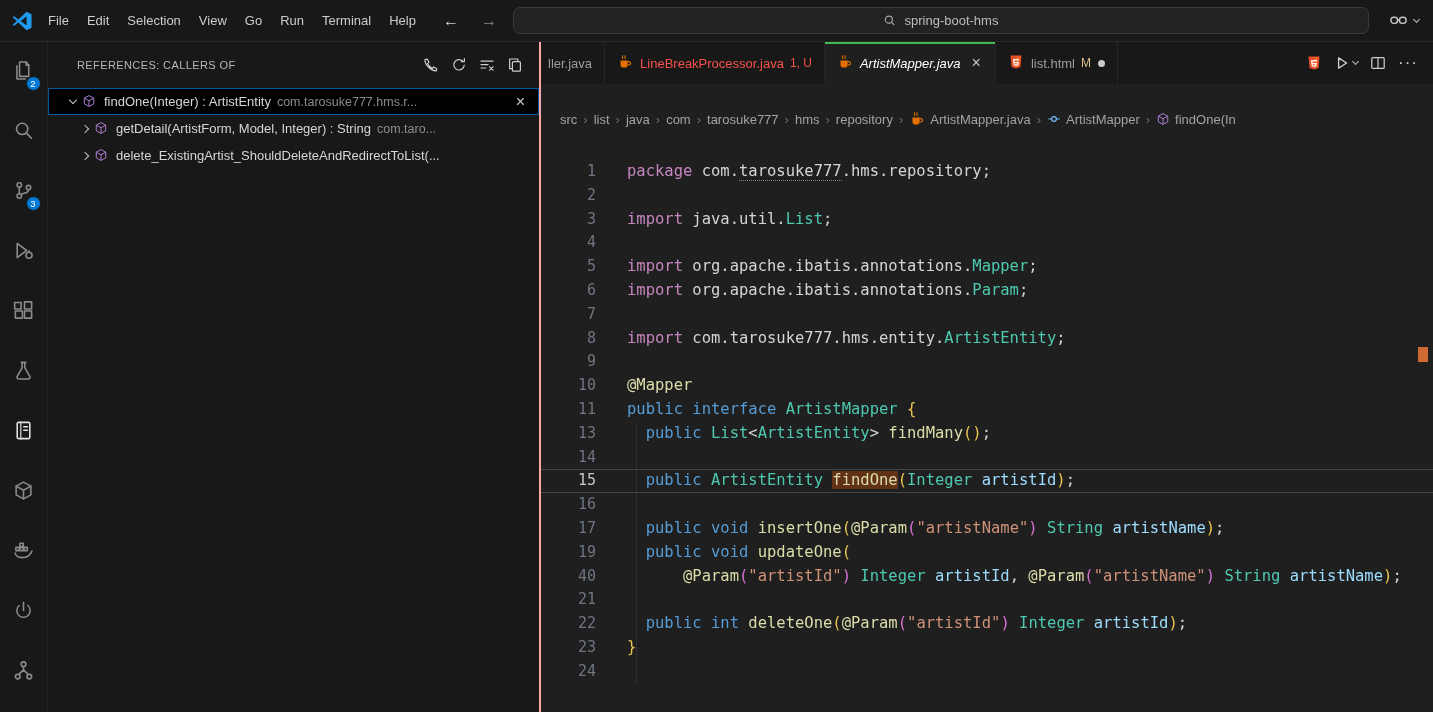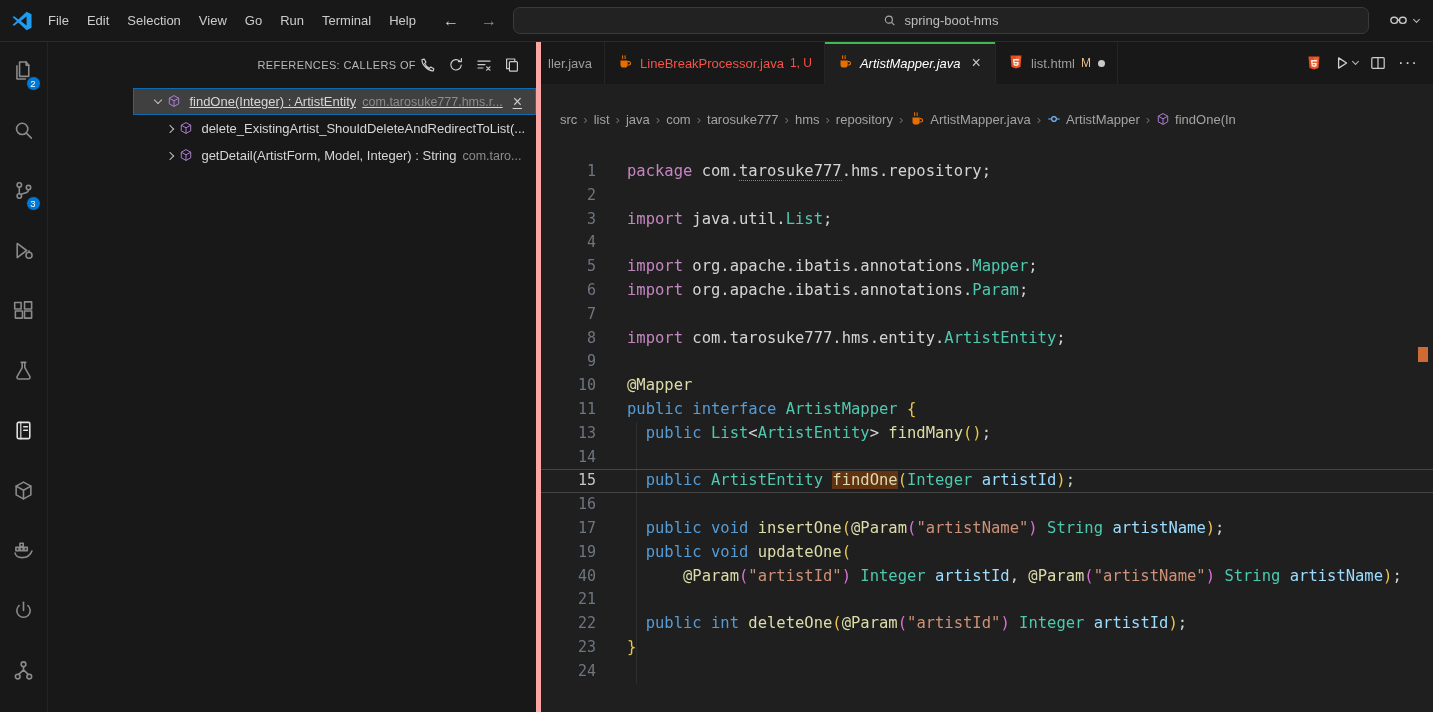--- a/index.html
+++ b/index.html
@@ -31,33 +31,33 @@
                  display:flex; flex-direction:column; align-items:center; }
   .act-item { width:48px; height:60px; display:grid; place-items:center; position:relative;
               color:#8b8b8b; cursor:pointer; }
   .act-item.active { color:#e2e2e2; }
   .act-item svg { width:21px; height:21px; }
   .act-badge { position:absolute; right:7px; bottom:11px; min-width:15px; height:15px;
                background:var(--badge,#0078d4); color:#fff; border-radius:50%; font-size:9.5px;
                display:grid; place-items:center; padding:0 2px; border:1px solid #181818; }
 
   
-  .sidebar { width:493px; flex:none; background:#181818; border-right:5px solid #fca5a5;
-             display:flex; flex-direction:column; overflow:hidden;align-items:flex-end; }
+  .sidebar { width:493px; flex:none; background:#181818; border-right:2px solid #fca5a5;
+             display:flex; flex-direction:column; overflow:hidden; }
   .panel-header { height:46px; flex:none; display:flex; align-items:center; padding:0 12px 0 29px; }
   .panel-title { font-size:11px; letter-spacing:.4px; color:#b8b8b8; white-space:nowrap; }
   .panel-actions { margin-left:auto; display:flex; gap:4px; }
   .pa-btn { width:24px; height:24px; display:grid; place-items:center; color:#cccccc;
             border-radius:5px; cursor:pointer; }
   .pa-btn svg { width:16px; height:16px; }
   .tree { flex:1; overflow:hidden; }
   .tree-row { height:27px; display:flex; align-items:center; gap:6px; padding:0 10px 0 22px;
               font-size:13px; color:#d6d6d6; white-space:nowrap; overflow:hidden; cursor:pointer; }
   .tree-row.child { padding-left:34px; }
-  .tree-row.selected { background:#404040; outline:1px solid rgba(0,120,212,.75); outline-offset:-1px;text-decoration:underline; }
+  .tree-row.selected { background:#000000; outline:1px solid rgba(0,120,212,.75); outline-offset:-1px; }
   .tree-row .detail { color:#8c8c8c; font-size:12.5px; overflow:hidden; text-overflow:ellipsis; }
   .tree-row .label { overflow:hidden; text-overflow:ellipsis; flex-shrink:1; }
   .tree-close { margin-left:auto; color:#cccccc; font-size:16px; padding:0 4px; flex:none; }
   .sym-icon { width:16px; height:16px; flex:none; }
 
   .chev { display:inline-block; width:6px; height:6px; border-right:1.4px solid #c0c0c0;
           border-bottom:1.4px solid #c0c0c0; flex:none; }
   .chev.down { transform:rotate(45deg); margin-top:-3px; }
   .chev.right { transform:rotate(-45deg); }
   .chev.tiny { width:5px; height:5px; border-color:#bdbdbd; }
@@ -269,30 +269,30 @@
             <span class="label">findOne(Integer) : ArtistEntity</span>
             <span class="detail">com.tarosuke777.hms.r...</span>
             <span class="tree-close">×</span>
           </div>
           <div class="tree-row child">
             <span class="chev right"></span>
             <span class="sym-icon"><svg class="fi sm" viewBox="0 0 16 16" fill="none" stroke="#B180D7" stroke-width="1.1" stroke-linejoin="round">
                 <path d="M8 1.8l5.4 3v6.4L8 14.2l-5.4-3V4.8z"></path>
                 <path d="M2.6 4.8 8 7.8l5.4-3M8 7.8v6.4"></path>
               </svg></span>
-            <span class="label">delete_ExistingArtist_ShouldDeleteAndRedirectToList(...</span>
+            <span class="label">getDetail(ArtistForm, Model, Integer) : String</span>
+            <span class="detail">com.taro...</span>
           </div>
           <div class="tree-row child">
             <span class="chev right"></span>
             <span class="sym-icon"><svg class="fi sm" viewBox="0 0 16 16" fill="none" stroke="#B180D7" stroke-width="1.1" stroke-linejoin="round">
                 <path d="M8 1.8l5.4 3v6.4L8 14.2l-5.4-3V4.8z"></path>
                 <path d="M2.6 4.8 8 7.8l5.4-3M8 7.8v6.4"></path>
               </svg></span>
-            <span class="label">getDetail(ArtistForm, Model, Integer) : String</span>
-            <span class="detail">com.taro...</span>
+            <span class="label">delete_ExistingArtist_ShouldDeleteAndRedirectToList(...</span>
           </div>
         </div>
     </div>
 
     <div class="editorgroup">
       <div class="tabbar">
         <div style="display:flex">
             <div class="tab inactive partial">
               <span class="tlabel">ller.java</span>
             </div>

